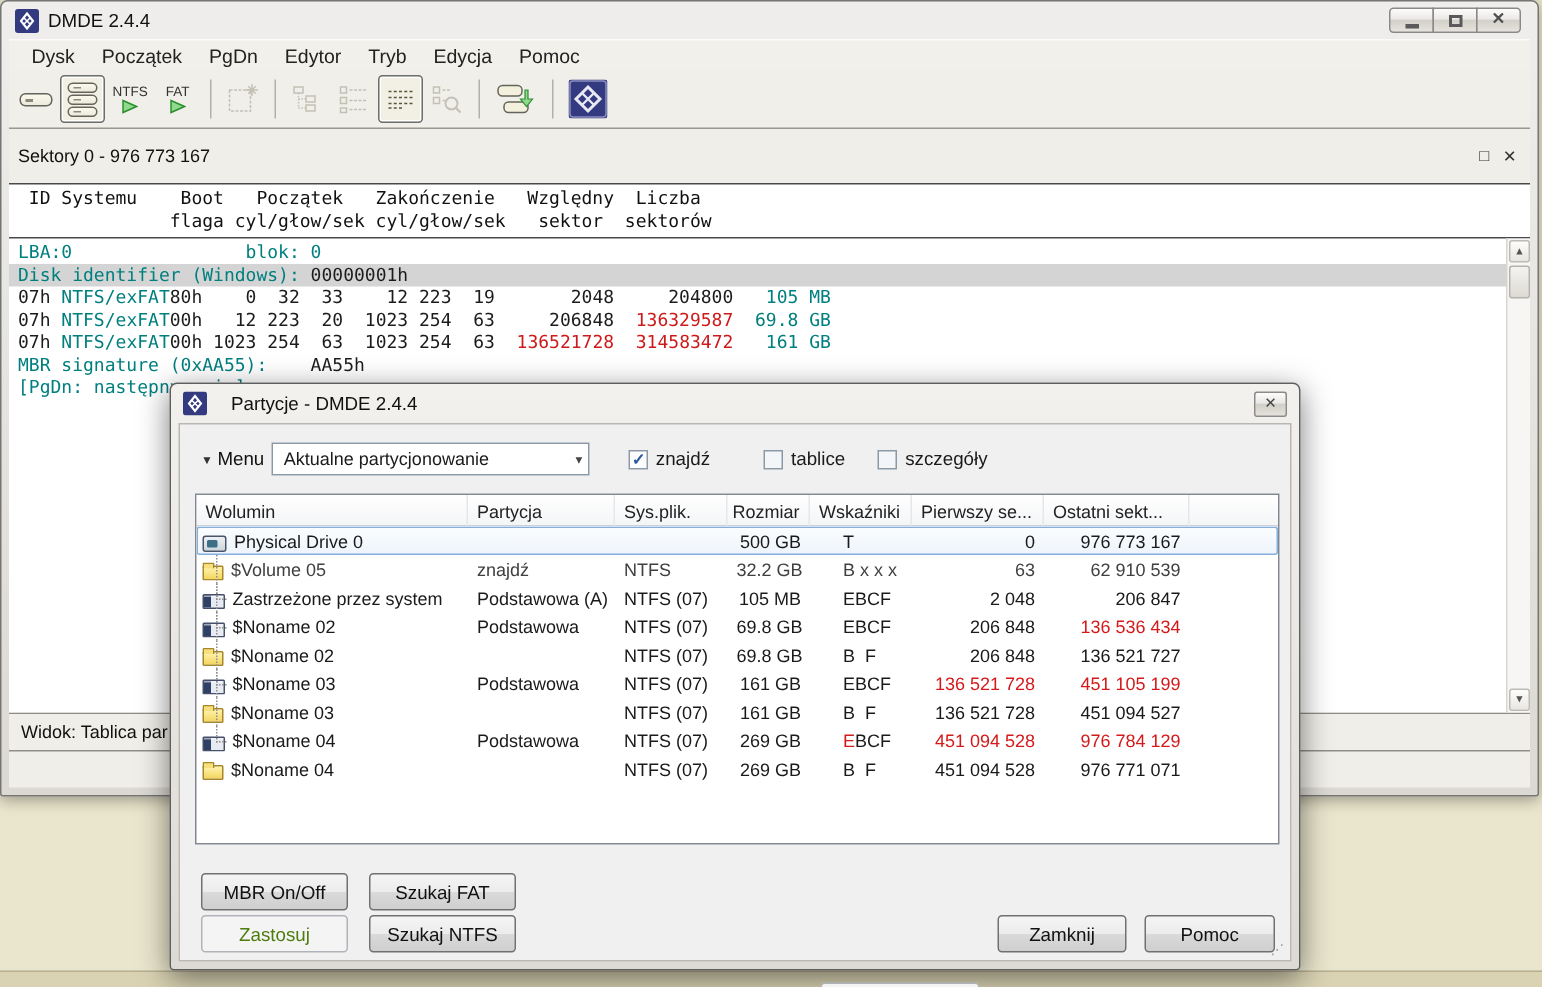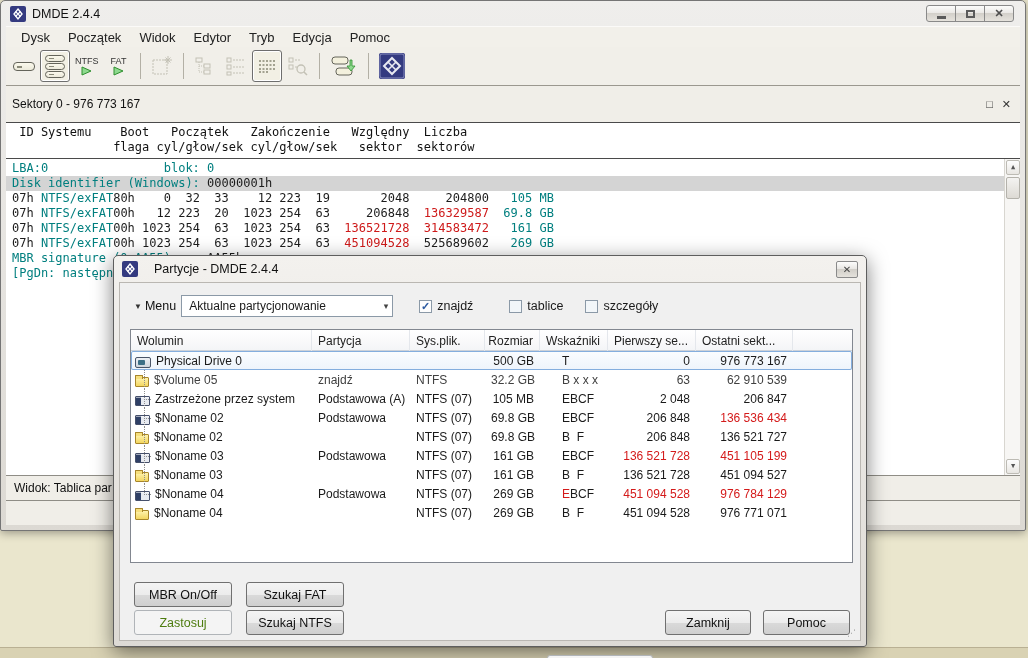--- a/index.html
+++ b/index.html
@@ -166,21 +166,21 @@
         </div>
       <div class="wc-btn">
           <span class="glyph-close">✕</span>
         </div>
     </div>
   </div>
 
   <div class="menubar" id="menu-items">
       <span class="menu-item">Dysk</span>
       <span class="menu-item">Początek</span>
-      <span class="menu-item">Widok</span>
+      <span class="menu-item">PgDn</span>
       <span class="menu-item">Edytor</span>
       <span class="menu-item">Tryb</span>
       <span class="menu-item">Edycja</span>
       <span class="menu-item">Pomoc</span>
     </div>
 
   <div class="toolbar">
     <div class="tb">
         <div class="bar-icon"></div>
       </div>
@@ -271,21 +271,20 @@
 
   <div class="panel-body">
     <div class="sector-head" id="sector-head"> ID Systemu    Boot   Początek   Zakończenie   Względny  Liczba
               flaga cyl/głow/sek cyl/głow/sek   sektor  sektorów</div>
     <div class="sector-rows" id="sector-rows">
         <div class="srow"><span class="c-t">LBA:0</span><span class="c-k">                </span><span class="c-t">blok: 0</span></div>
         <div class="srow sel"><span class="c-t">Disk identifier (Windows): </span><span class="c-k">00000001h</span></div>
         <div class="srow"><span class="c-k">07h </span><span class="c-t">NTFS/exFAT</span><span class="c-k">80h</span><span class="c-k">    0  32  33    12 223  19       2048     204800</span><span class="c-t">   105 MB</span></div>
         <div class="srow"><span class="c-k">07h </span><span class="c-t">NTFS/exFAT</span><span class="c-k">00h</span><span class="c-k">   12 223  20  1023 254  63     206848</span><span class="c-r">  136329587</span><span class="c-t">  69.8 GB</span></div>
         <div class="srow"><span class="c-k">07h </span><span class="c-t">NTFS/exFAT</span><span class="c-k">00h</span><span class="c-k"> 1023 254  63  1023 254  63</span><span class="c-r">  136521728</span><span class="c-r">  314583472</span><span class="c-t">   161 GB</span></div>
-        <div class="srow"><span class="c-k">07h </span><span class="c-t">NTFS/exFAT</span><span class="c-k">00h</span><span class="c-k"> 1023 254  63  1023 254  63</span><span class="c-r">  451094528</span><span class="c-k">  525689602</span><span class="c-t">   269 GB</span></div>
         <div class="srow"><span class="c-t">MBR signature (0xAA55):</span><span class="c-k">    </span><span class="c-k">AA55h</span></div>
         <div class="srow"><span class="c-t">[PgDn: następny wpis]</span></div>
       </div>
     <div class="vscroll">
       <div class="vs-arrow vs-up">▲</div>
       <div class="vs-thumb"></div>
       <div class="vs-arrow vs-down">▼</div>
     </div>
   </div>
 

